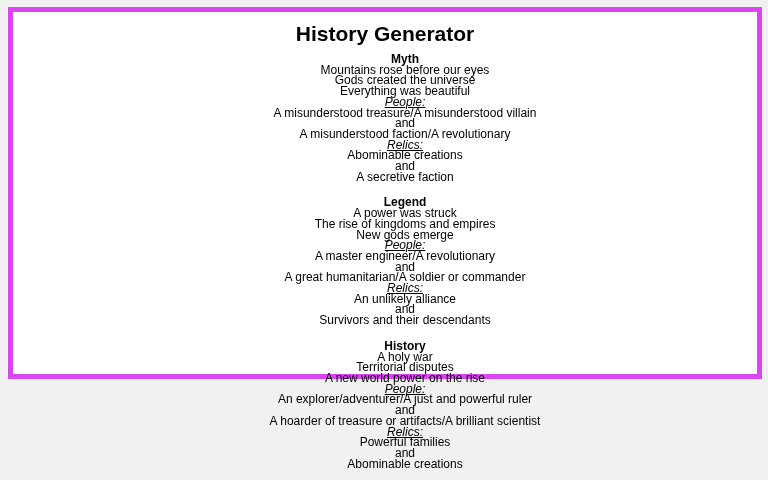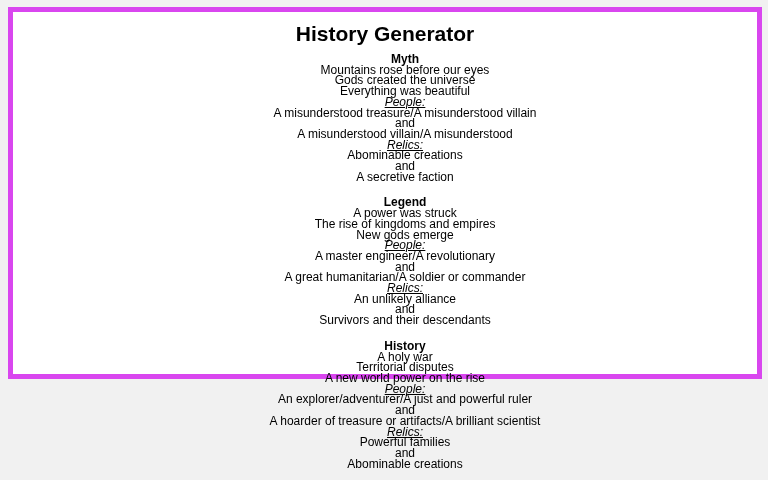--- a/index.html
+++ b/index.html
@@ -54,21 +54,21 @@
   <h1 class="page-title">History Generator</h1>
 
   <div class="gen-section">
     <div class="line sec-name">Myth</div>
     <div class="line">Mountains rose before our eyes</div>
     <div class="line">Gods created the universe</div>
     <div class="line">Everything was beautiful</div>
     <div class="line label-italic">People:</div>
     <div class="line">A misunderstood treasure/A misunderstood villain</div>
     <div class="line">and</div>
-    <div class="line">A misunderstood villain/A misunderstood</div>
+    <div class="line">A misunderstood faction/A revolutionary</div>
     <div class="line label-italic">Relics:</div>
     <div class="line">Abominable creations</div>
     <div class="line">and</div>
     <div class="line">A secretive faction</div>
   </div>
 
   <div class="gen-section">
     <div class="line sec-name">Legend</div>
     <div class="line">A power was struck</div>
     <div class="line">The rise of kingdoms and empires</div>

